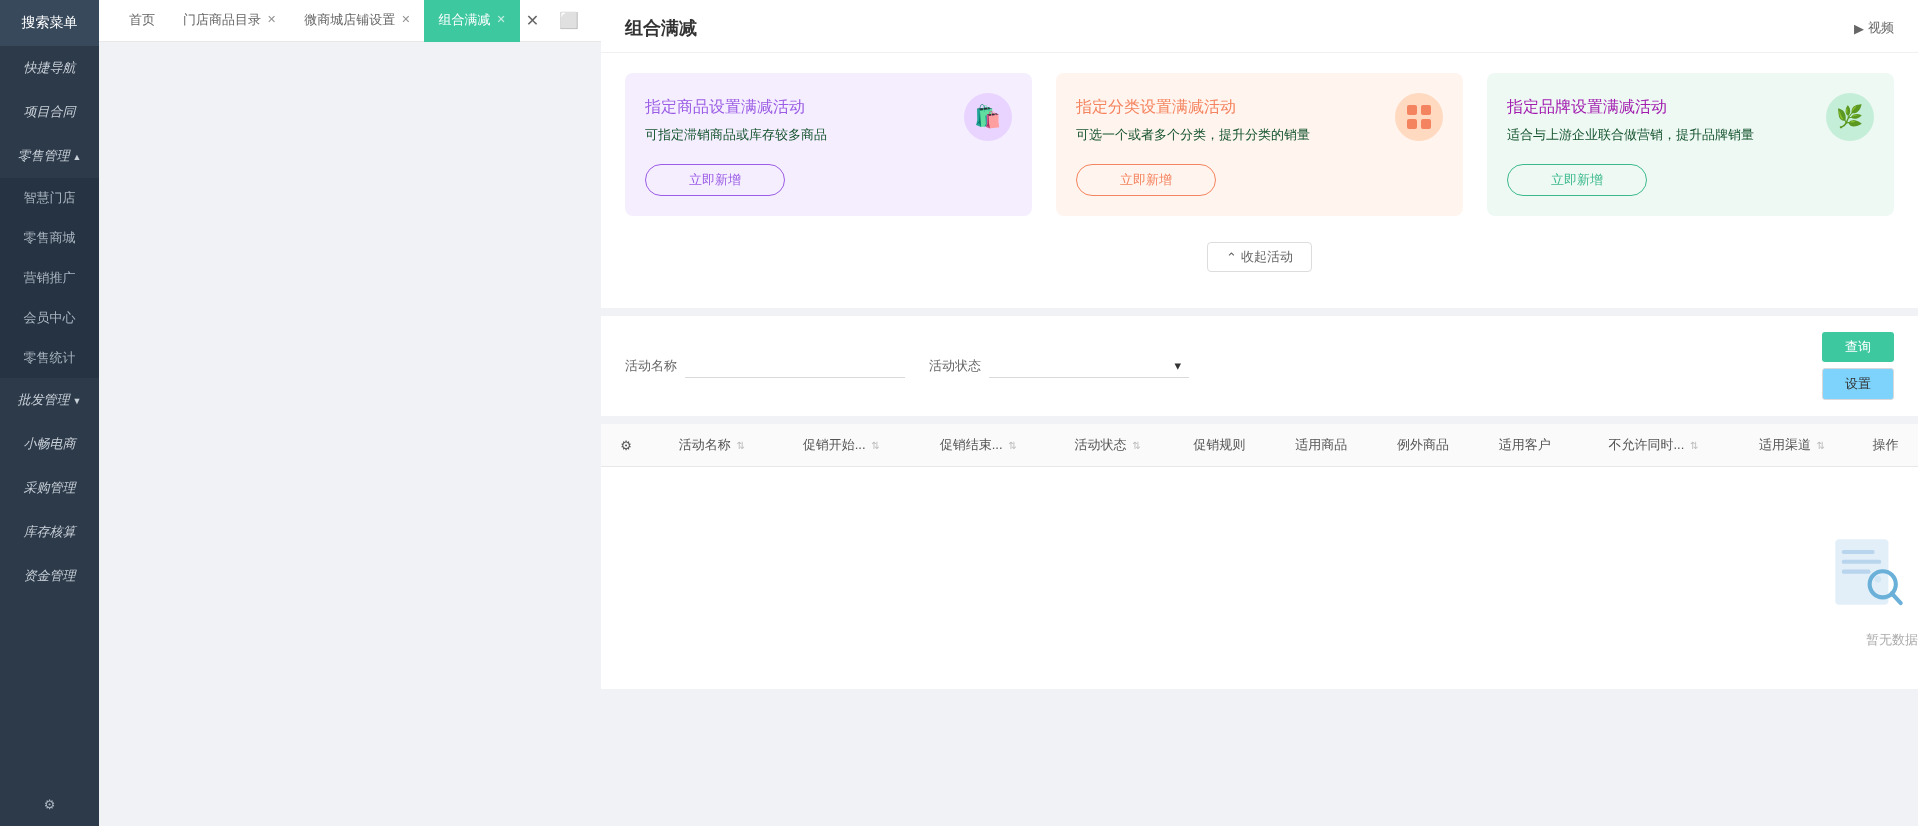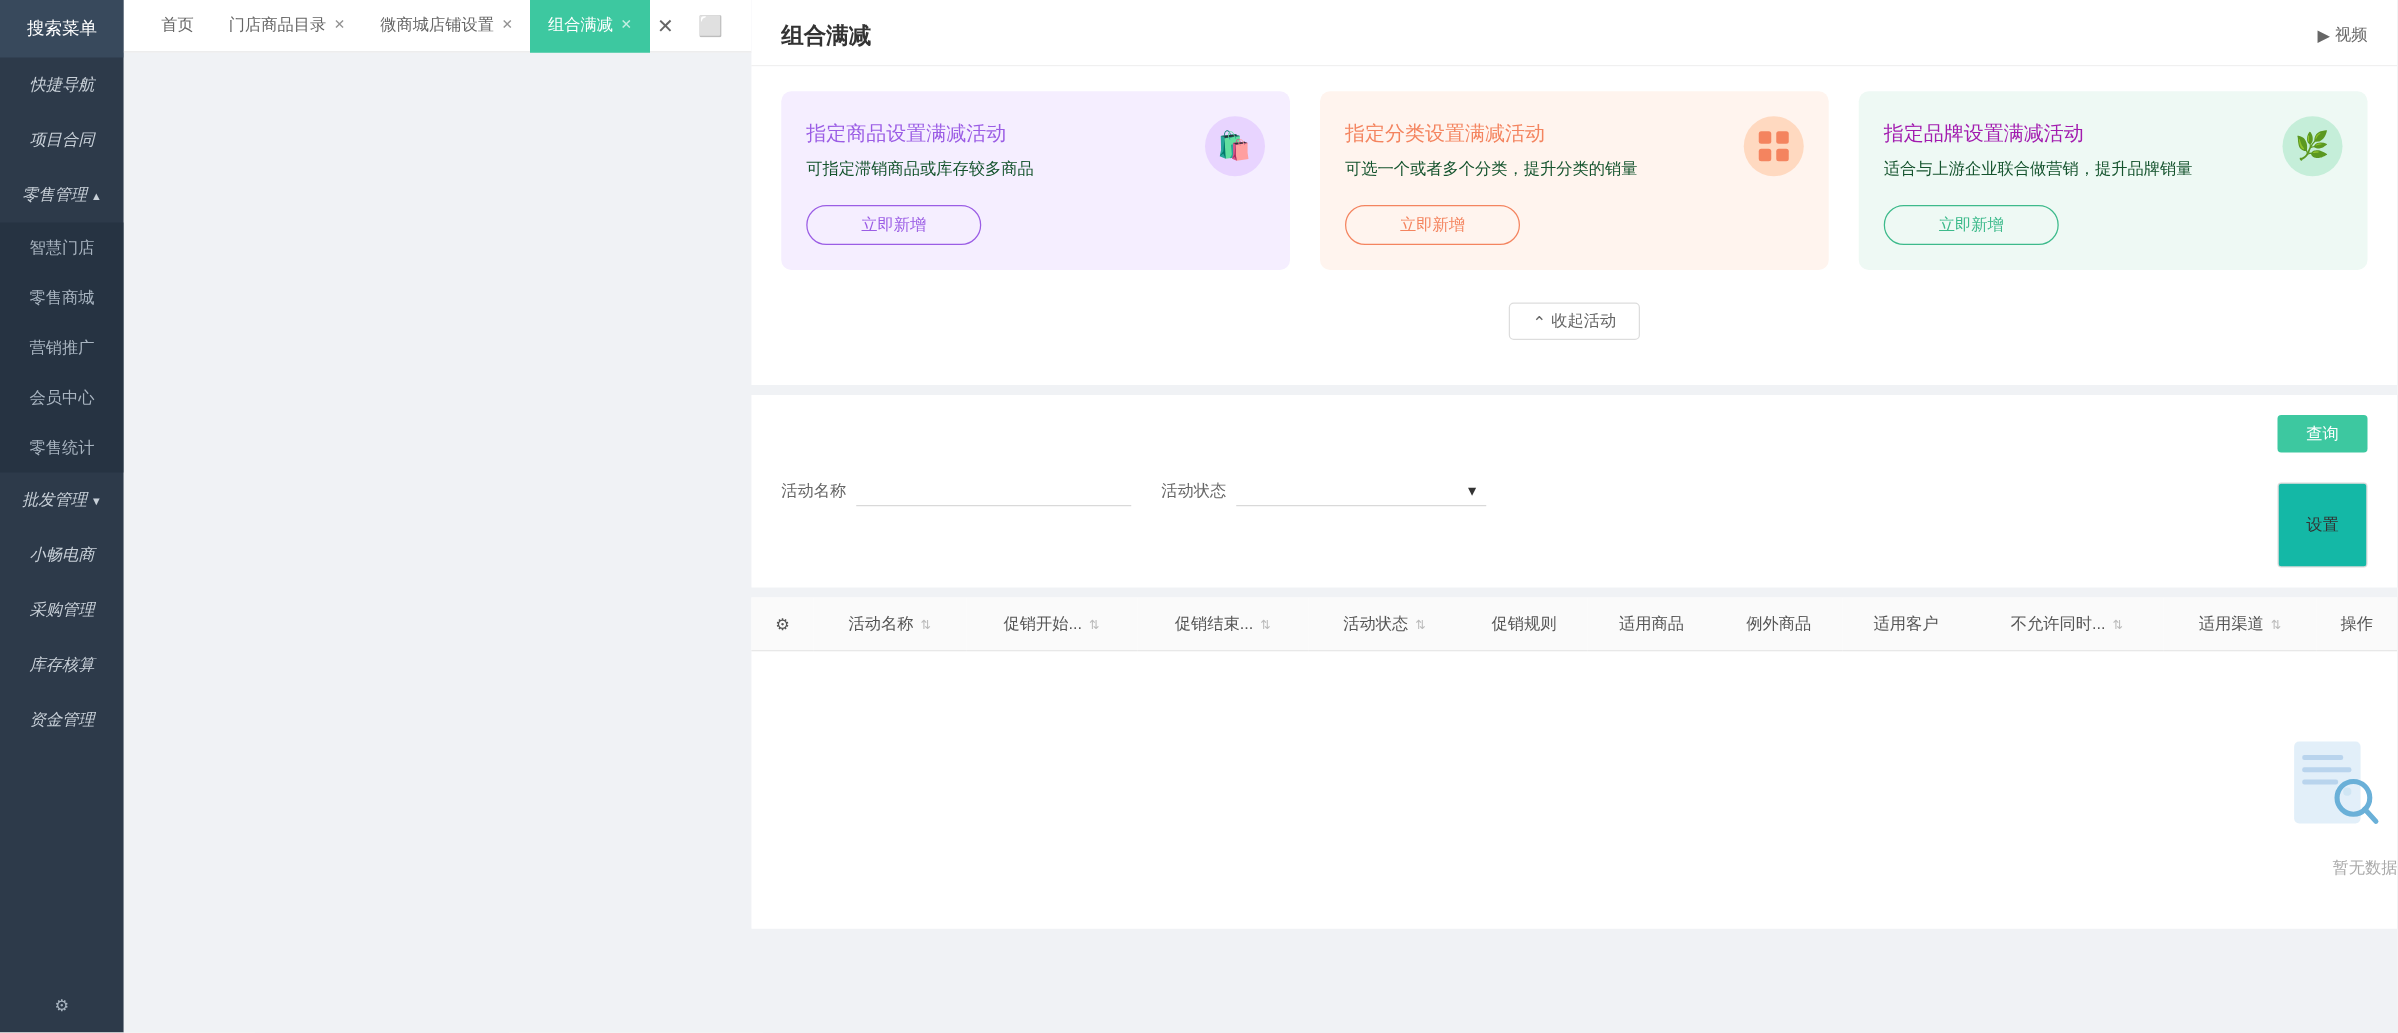--- a/index.html
+++ b/index.html
@@ -269,37 +269,37 @@
       padding: 4px 8px;
       width: 200px;
       cursor: pointer;
       color: #333;
       font-size: 13px;
     }
     .filter-actions {
       margin-left: auto;
       display: flex;
       flex-direction: column;
-      gap: 24px;
+      gap: 6px;
     }
     .btn-query {
       background: #3dc8a0;
       color: #fff;
       border: none;
       border-radius: 3px;
       padding: 6px 22px;
       font-size: 13px;
       cursor: pointer;
     }
     .btn-settings {
-      background: #14b8a6;
+      background: #7dd3fc;
       color: #333;
       border: 1px solid #d9d9d9;
       border-radius: 3px;
-      padding: 24px 22px;
+      padding: 6px 22px;
       font-size: 13px;
       cursor: pointer;
     }
 
     
     .table-section {
       background: #fff;
       margin-top: 8px;
       padding: 0;
     }

